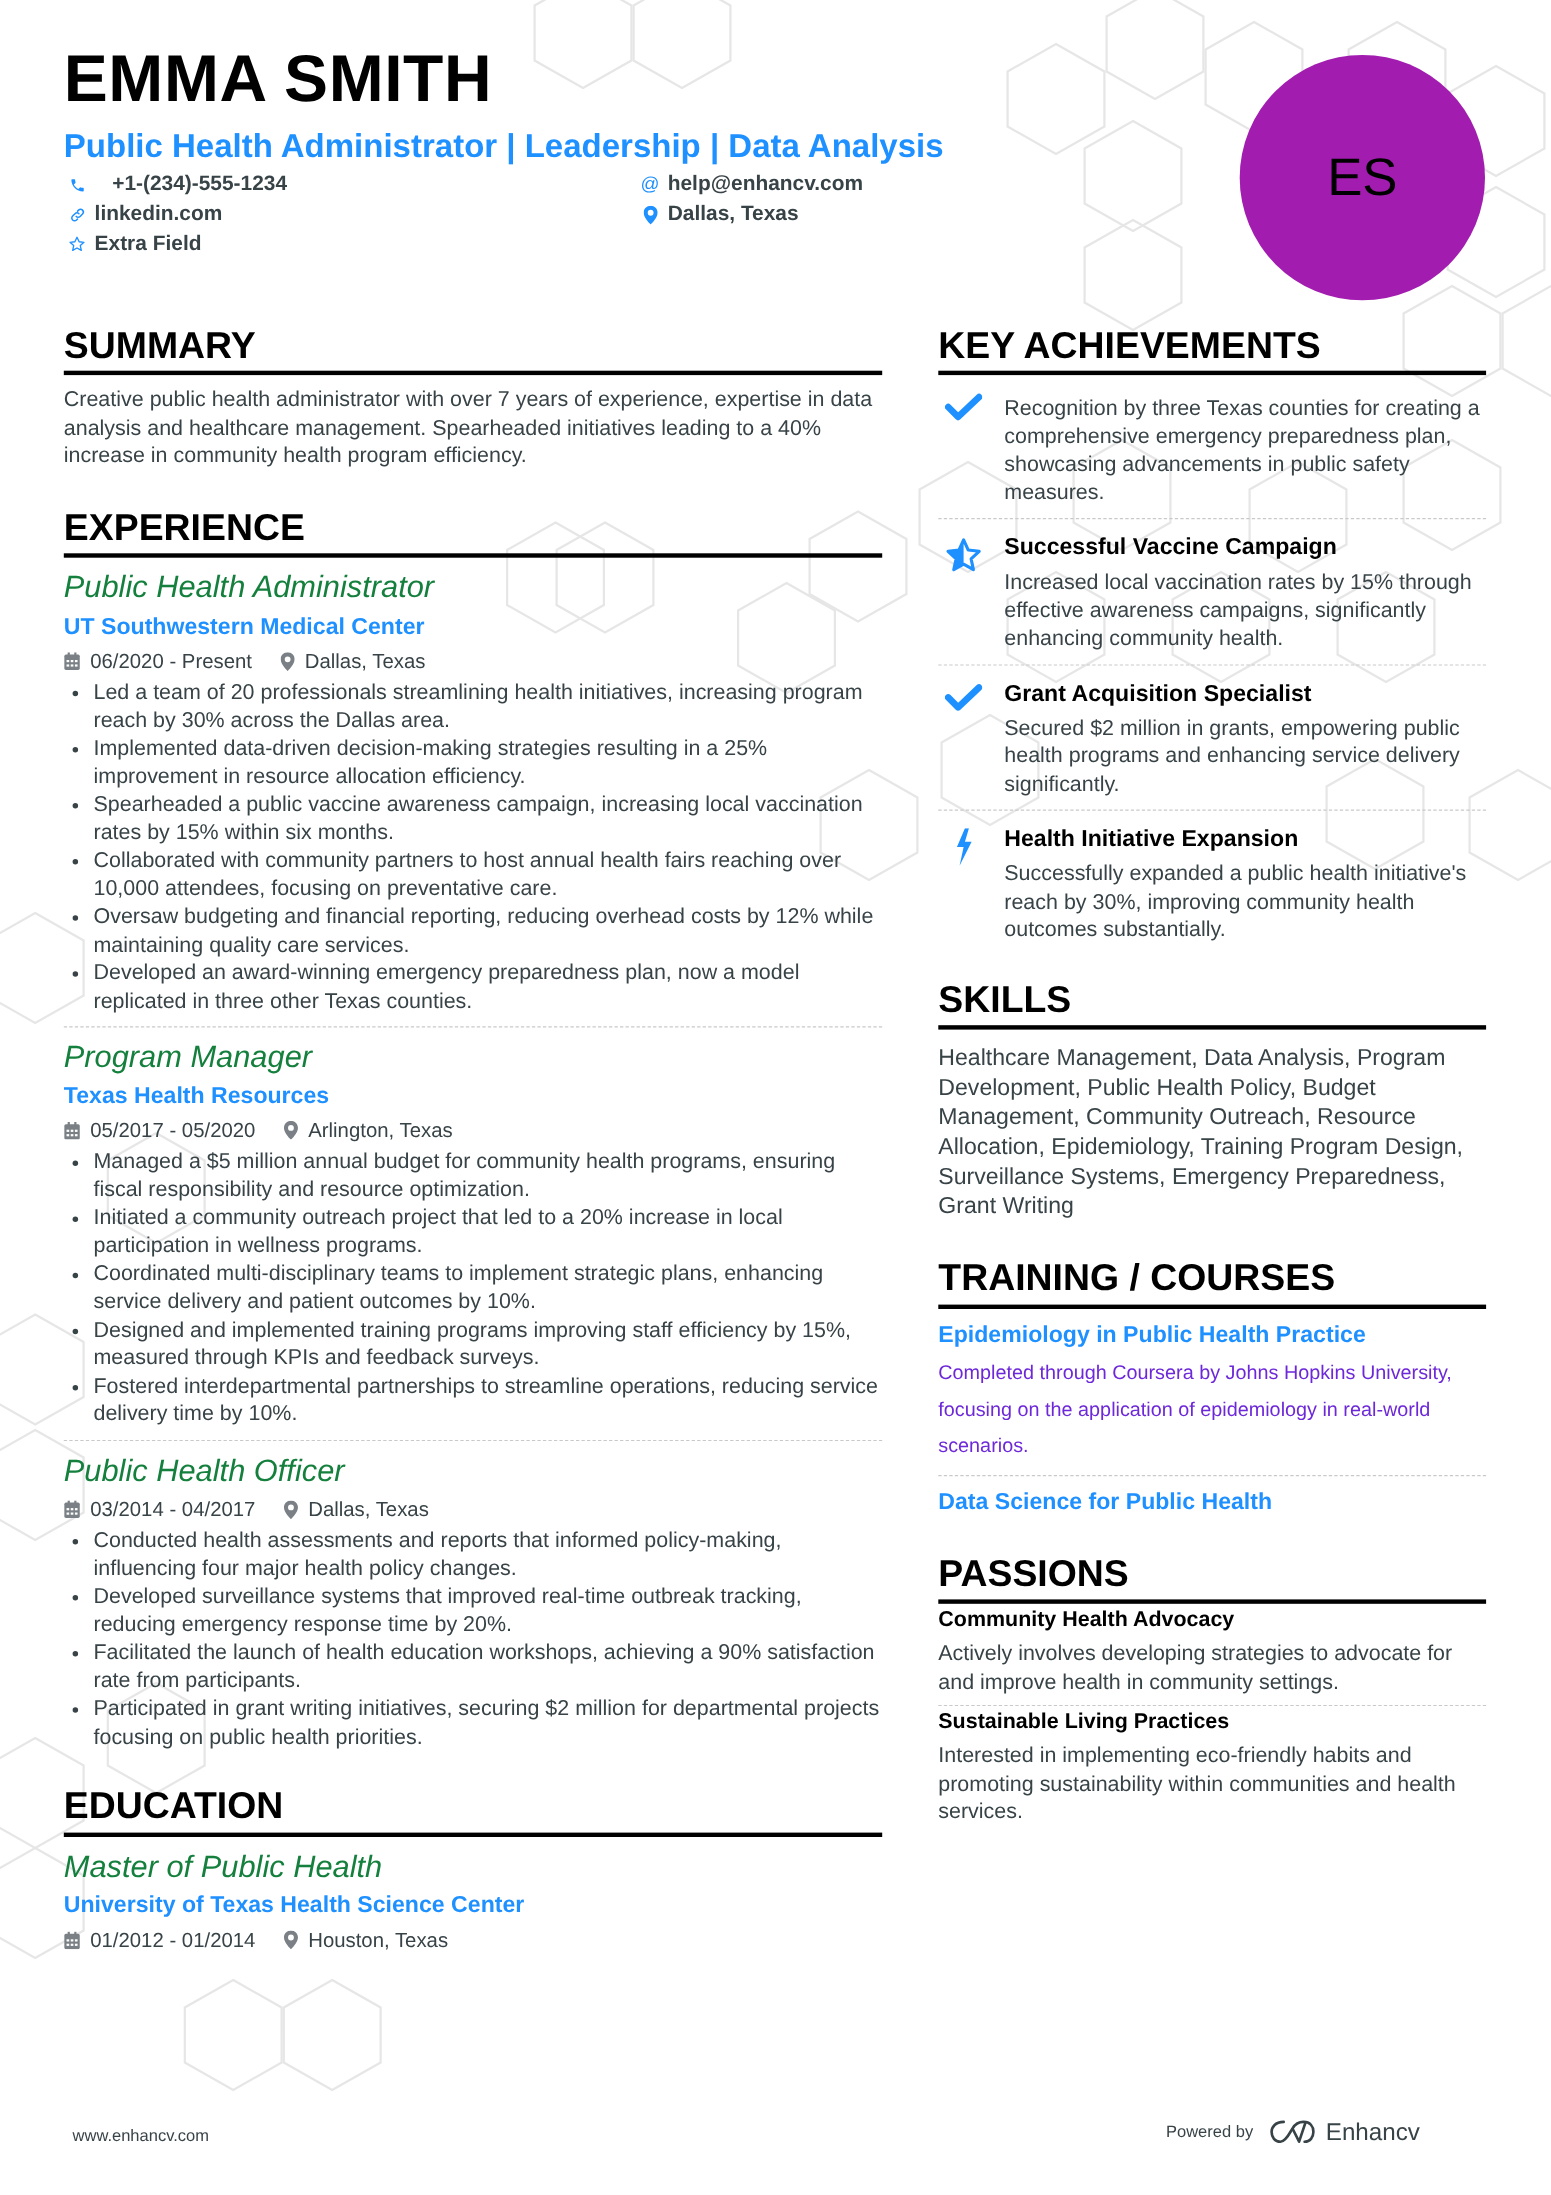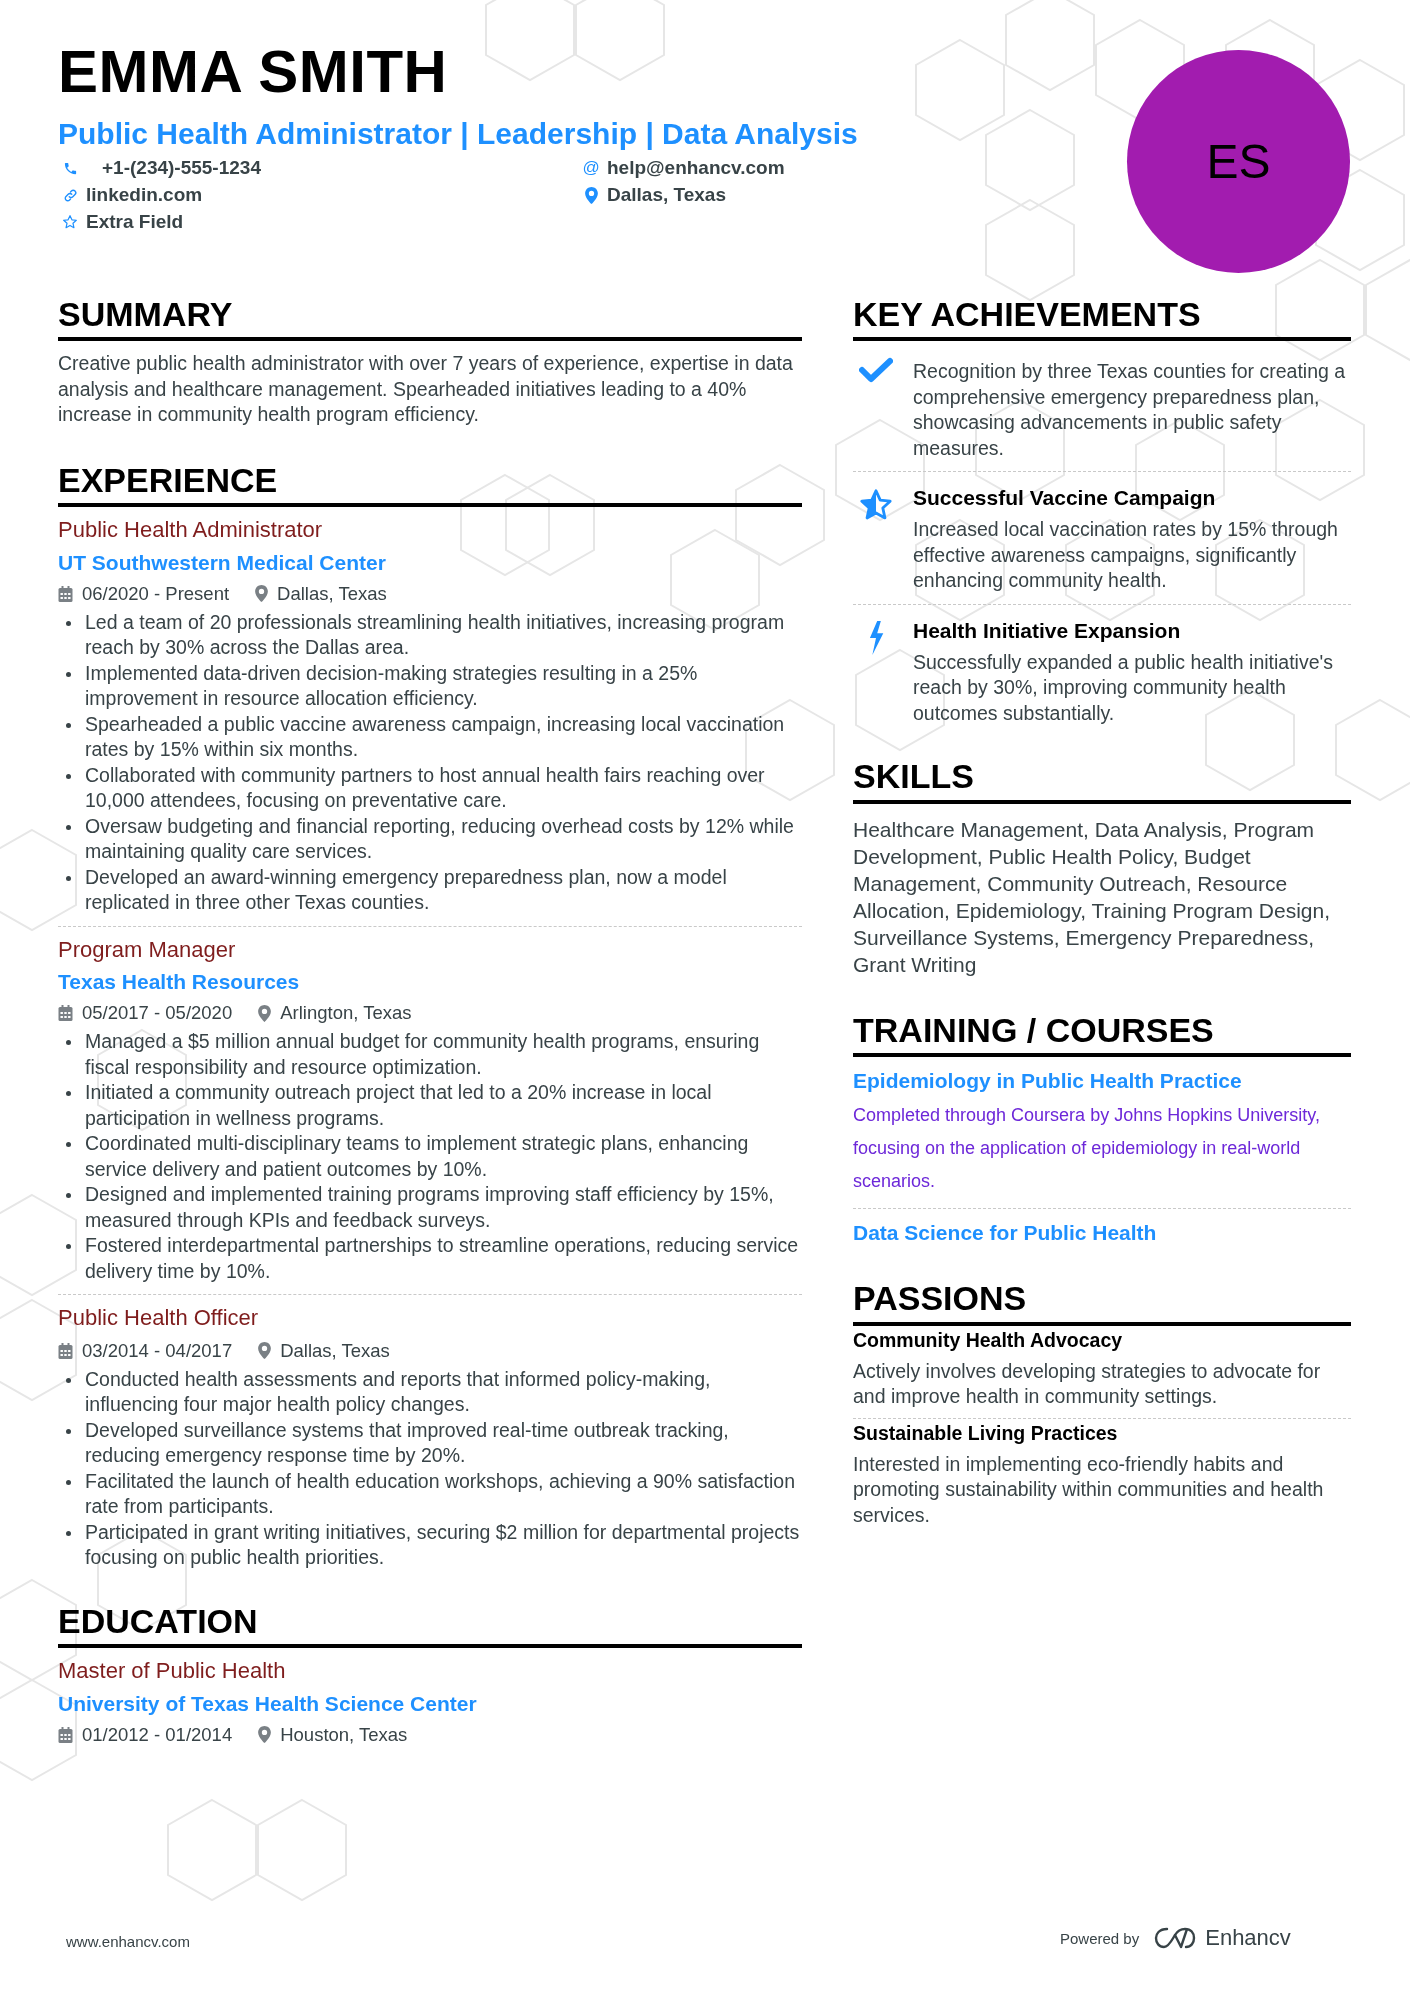--- a/index.html
+++ b/index.html
@@ -20,21 +20,21 @@
   .col-left { position: absolute; left: 58px; top: 296px; width: 744px; }
   .col-right { position: absolute; left: 853px; top: 296px; width: 498px; }
 
   .sec-head { font-size: 34px; font-weight: 700; color: #000; line-height: 1.1; padding-bottom: 4px; border-bottom: 4px solid #000; text-transform: uppercase; }
   .sec { margin-bottom: 34px; }
 
   .summary-text { margin-top: 10px; font-size: 19.5px; line-height: 25.5px; color: #384347; }
 
   .job { padding: 10px 0 10px; border-bottom: 1px dashed #c9c9c9; }
   .job:last-child { border-bottom: none; }
-  .job-title { font-size: 22px; color: #7f1d1d; line-height: 1.2; }
+  .job-title { font-size: 28px; color: #15803d; line-height: 1.2; font-style: italic; }
   .job-company { font-size: 21px; font-weight: 700; color: #1e90ff; margin-top: 6px; line-height: 1.2; }
   .job-meta { display: flex; align-items: center; gap: 26px; font-size: 18.5px; color: #384347; margin-top: 8px; }
   .job-meta .m { display: flex; align-items: center; gap: 9px; }
   .job-meta svg { flex: 0 0 auto; }
   .bullets { list-style: none; margin-top: 5px; }
   .bullets li { position: relative; padding-left: 27px; font-size: 19.5px; line-height: 25.5px; color: #384347; }
   .bullets li::before { content: ""; position: absolute; left: 8px; top: 11px; width: 5px; height: 5px; border-radius: 50%; background: #384347; }
 
   
   .ach { display: flex; padding: 12px 0 10px; border-bottom: 1px dashed #c9c9c9; }
@@ -328,20 +328,31 @@
               <path d="M12 2l3 6.5 7 .8-5.2 4.8 1.5 7L12 17.6 5.7 21.1l1.5-7L2 9.3l7-.8z" fill="#fff" stroke="#1e90ff" stroke-width="2" stroke-linejoin="round"></path>
               <path d="M12 2 L9 8.5 L2 9.3 L7.2 14.1 L5.7 21.1 L12 17.6 Z" fill="#1e90ff"></path>
             </svg>
         </div>
         <div class="ach-body">
           <div class="ach-title">Successful Vaccine Campaign</div>
           <div class="ach-desc">Increased local vaccination rates by 15% through effective awareness campaigns, significantly enhancing community health.</div>
         </div>
       </div>
 
+      <div class="ach">
+        <div class="ach-icon">
+          <svg width="34" height="26" viewBox="0 0 34 26">
+              <path d="M3 13 L12 22 L31 4" fill="none" stroke="#1e90ff" stroke-width="6" stroke-linecap="round" stroke-linejoin="round"></path>
+            </svg>
+        </div>
+        <div class="ach-body">
+          <div class="ach-title">Grant Acquisition Specialist</div>
+          <div class="ach-desc">Secured $2 million in grants, empowering public health programs and enhancing service delivery significantly.</div>
+        </div>
+      </div>
 
       <div class="ach">
         <div class="ach-icon" style="padding-left:12px;">
           <svg width="22" height="34" viewBox="0 0 16 28">
               <path d="M9 0 L3 14 L8 14 L5 28 L14 10 L9 10 L12 0 Z" fill="#1e90ff"></path>
             </svg>
         </div>
         <div class="ach-body">
           <div class="ach-title">Health Initiative Expansion</div>
           <div class="ach-desc">Successfully expanded a public health initiative's reach by 30%, improving community health outcomes substantially.</div>

